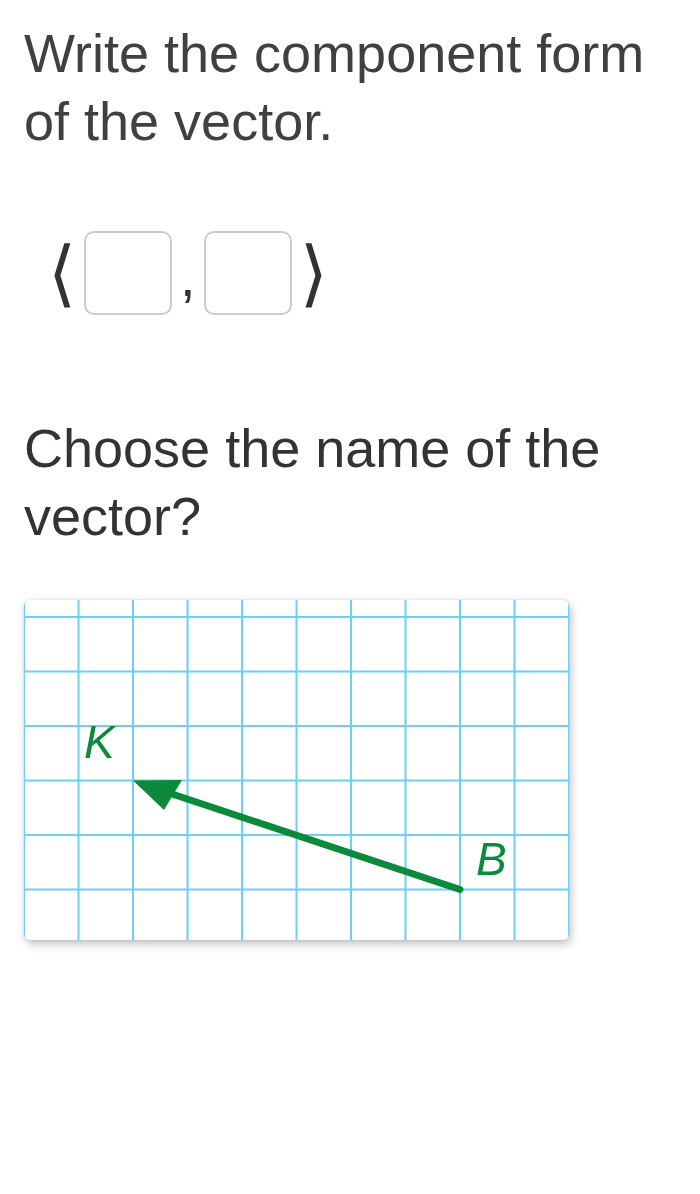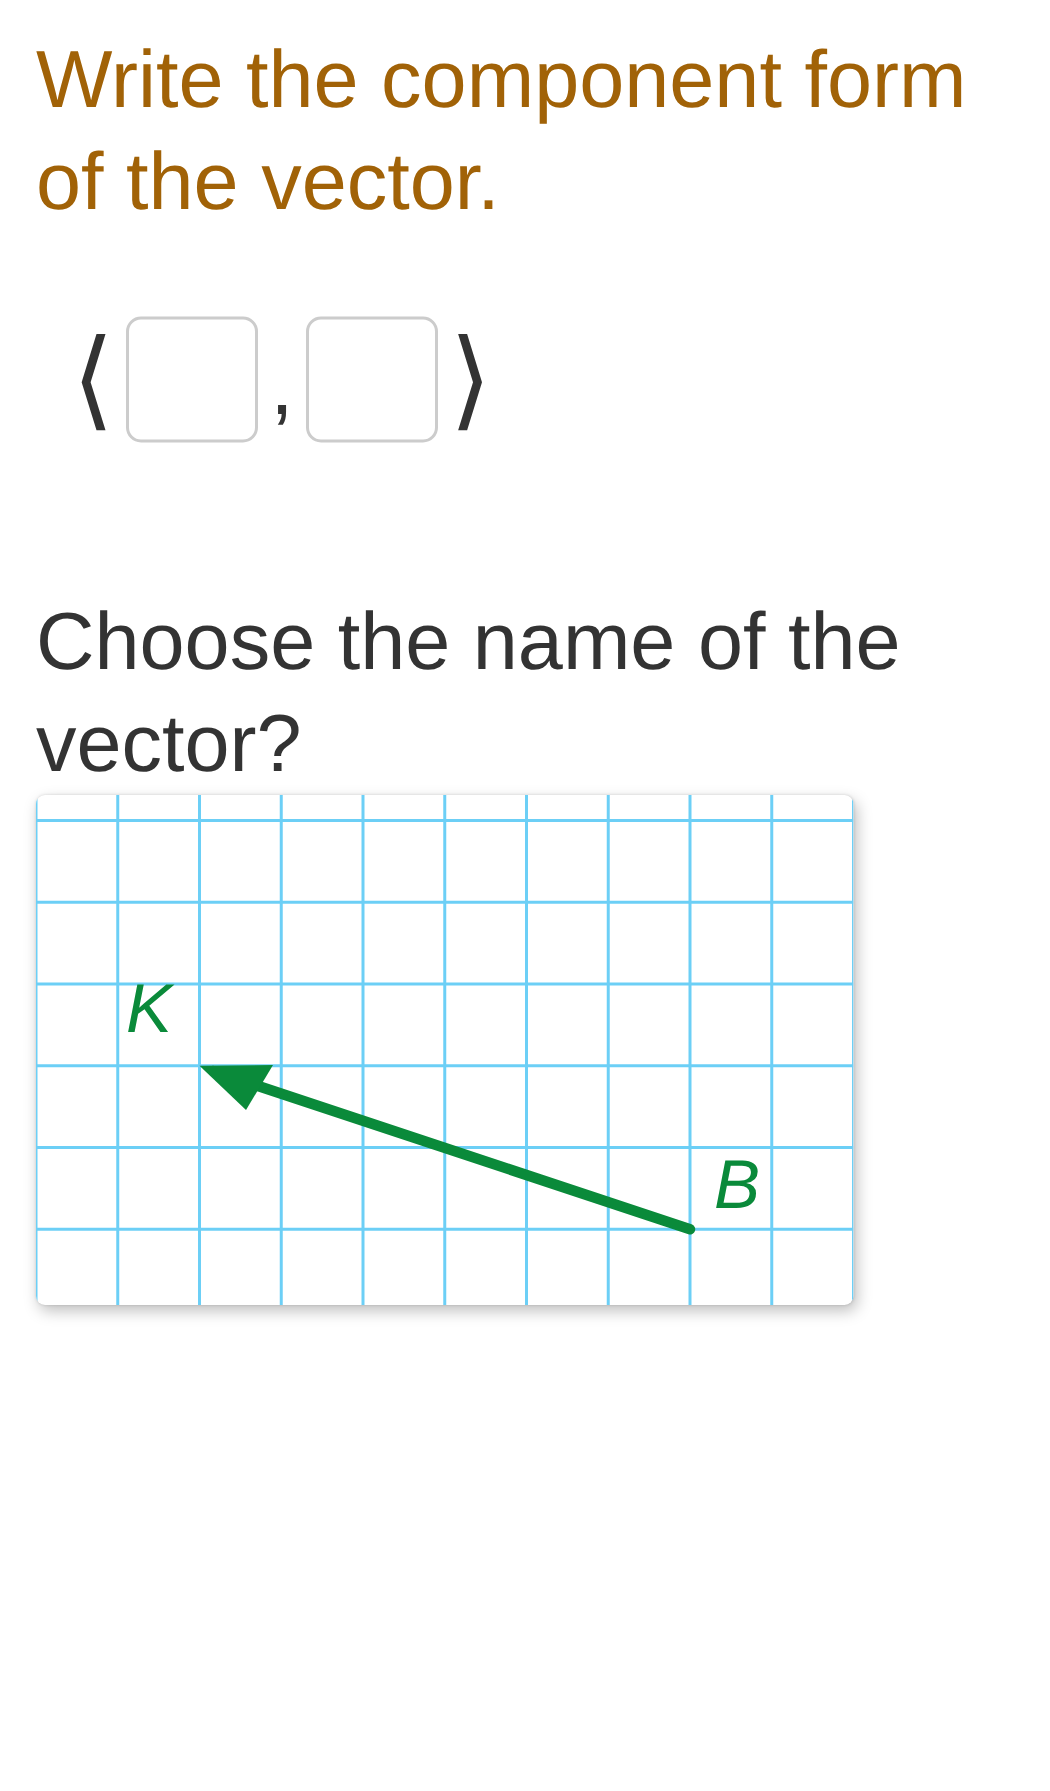--- a/index.html
+++ b/index.html
@@ -6,23 +6,23 @@
   body {
     font-family: Arial, Helvetica, sans-serif;
     background: #ffffff;
     width: 700px;
     padding: 20px 24px;
     color: #333333;
   }
   .prompt {
     font-size: 54px;
     line-height: 1.25;
-    color: #a16207;
+    color: #404040;
     font-weight: 400;
-    margin-bottom: 56px;
+    margin-bottom: 76px;
   }
   .input-row {
     display: flex;
     align-items: center;
     gap: 8px;
     margin-left: 24px;
     margin-bottom: 100px;
   }
   .bracket {
     font-size: 72px;
@@ -43,20 +43,21 @@
     font-size: 56px;
     color: #333333;
     align-self: flex-end;
     padding-bottom: 6px;
   }
   .prompt2 {
     font-size: 54px;
     line-height: 1.25;
     color: #333333;
     font-weight: 400;
+    margin-bottom: 50px;
   }
   .graph-wrap {
     width: 545px;
     height: 340px;
     border-radius: 6px;
     box-shadow: 2px 4px 10px rgba(0,0,0,0.25), 0 0 2px rgba(0,0,0,0.15);
     background: #ffffff;
     position: relative;
     overflow: hidden;
   }

